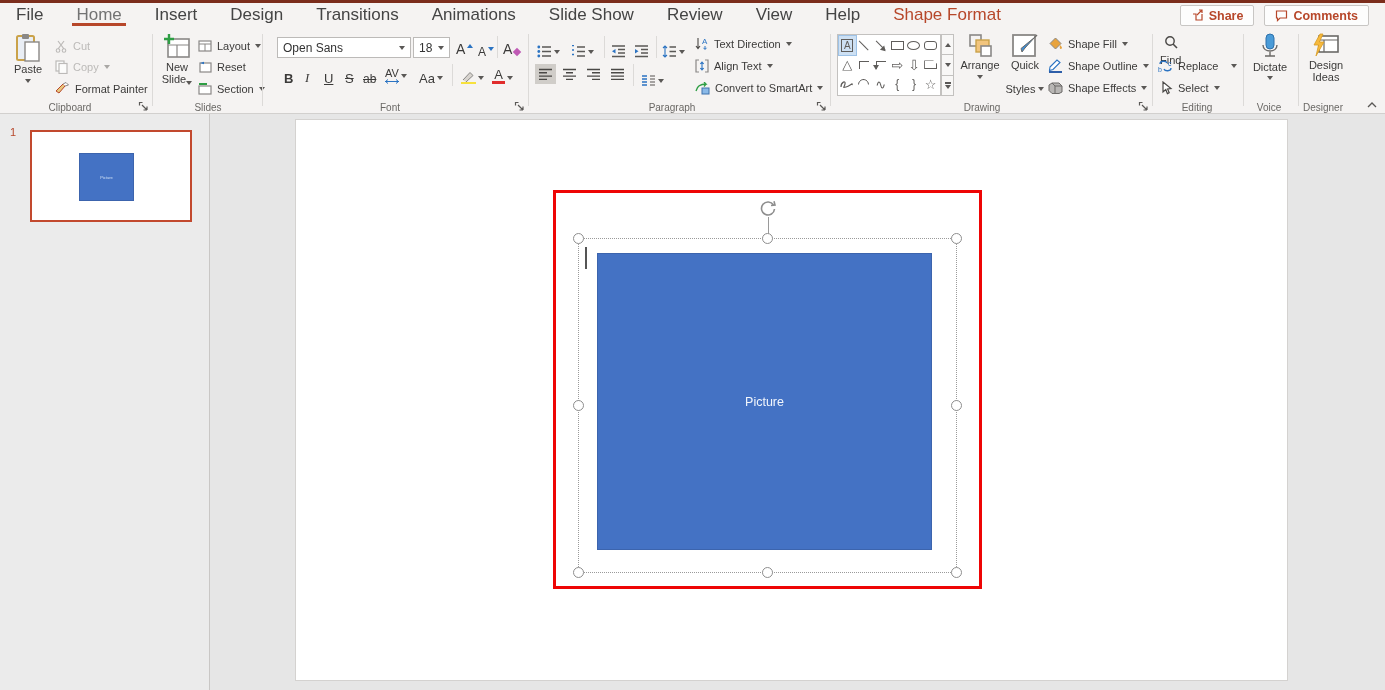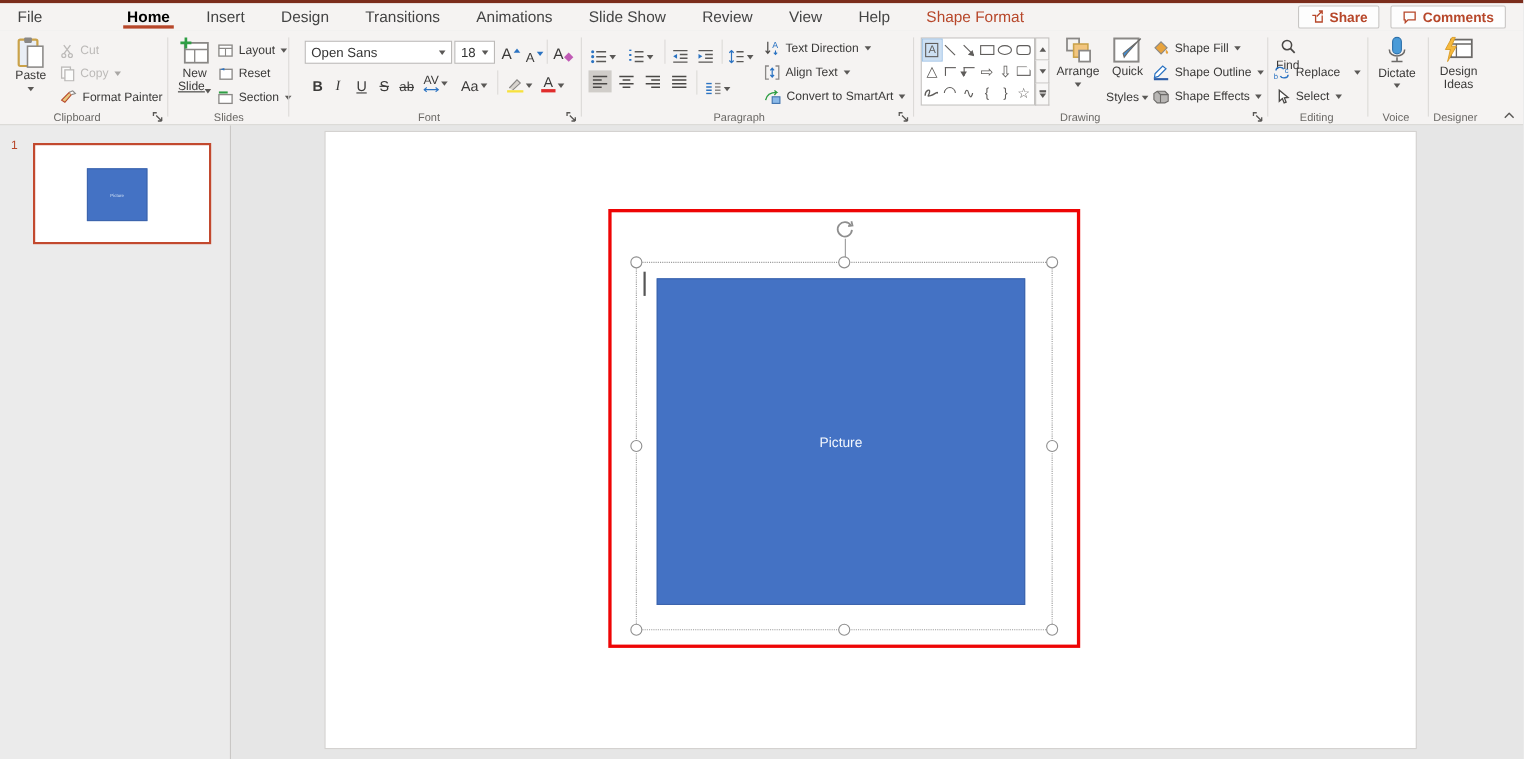--- a/index.html
+++ b/index.html
@@ -5,23 +5,23 @@
   * { box-sizing: border-box; margin: 0; padding: 0; }
   html,body { background:#e6e6e6; }
   .app {
     position: relative; width: 1385px; height: 690px; overflow: hidden;
     font-family: "Liberation Sans", sans-serif; color:#3b3a39; background:#e6e6e6;
     -webkit-font-smoothing: antialiased;
   }
   
   .titlestrip { position:absolute; left:0; top:0; width:100%; height:3px; background:#7b2d1c; }
   .tabbar { position:absolute; left:0; top:3px; width:100%; height:25px; background:#f5f3f2; display:flex; align-items:center; }
-  .tab { font-size:14px; color:#444; padding:0 2px; margin-right:29px; white-space:nowrap; cursor:default; position:relative; height:25px; line-height:24px; }
+  .tab { font-size:17px; color:#444; padding:0 2px; margin-right:29px; white-space:nowrap; cursor:default; position:relative; height:25px; line-height:24px; }
   .tab.first { margin-left:14px; }
-  .tab.active { font-weight:bold; color:#000000;margin-left:44px; }
+  .tab.active { font-weight:normal; color:#737373; }
   .tab.active::after { content:""; position:absolute; left:-2px; right:-2px; bottom:2px; height:3px; background:#b7472a; }
   .tab.contextual { color:#b7472a; }
   .tabbar-right { margin-left:auto; display:flex; gap:10px; padding-right:16px; }
   .topbtn { display:flex; align-items:center; gap:5px; height:21px; padding:0 10px; border:1px solid #c8c6c4; border-radius:2px; background:#fdfdfd; color:#b7472a; font-size:12.5px; font-weight:bold; }
   
   .ribbon { position:absolute; left:0; top:28px; width:100%; height:86px; background:#f5f3f2; border-bottom:1px solid #d2d0ce; }
   .grplabel { position:absolute; top:74px; font-size:10px; color:#6a6865; text-align:center; white-space:nowrap; }
   .vsep { position:absolute; top:6px; height:72px; width:1px; background:#dcdad8; }
   .launcher { position:absolute; top:73px; width:11px; height:11px; }
   .launcher svg { display:block; }
@@ -165,21 +165,21 @@
 
     <div class="bigbtn" style="left:157px;top:5px;width:40px;">
       <span class="ricon">
         <svg width="28" height="28" viewBox="0 0 28 28">
             <rect x="5" y="6" width="21" height="18" fill="#fff" stroke="#8a8886" stroke-width="1.6"></rect>
             <path d="M5 12 H26 M14 12 V24" stroke="#8a8886" stroke-width="1.2"></path>
             <path d="M6 1 V11 M1 6 H11" stroke="#2e9e44" stroke-width="2.4"></path>
           </svg>
       </span>
       <span class="rlabel">New</span>
-      <span style="display:flex;align-items:flex-end;gap:0;text-decoration:underline;">
+      <span style="display:flex;align-items:flex-end;gap:0;">
         <span class="rlabel">Slide</span>
         <span class="cv"></span>
       </span>
     </div>
     <div class="smallbtn" style="left:198px;top:9px;">
       <span class="ricon">
         <svg width="14" height="12" viewBox="0 0 14 12">
             <rect x="1" y="1" width="12" height="10" fill="#fff" stroke="#8a8886" stroke-width="1.2"></rect>
             <path d="M1 4 H13 M7 4 V11" stroke="#8a8886" stroke-width="1"></path>
           </svg>

